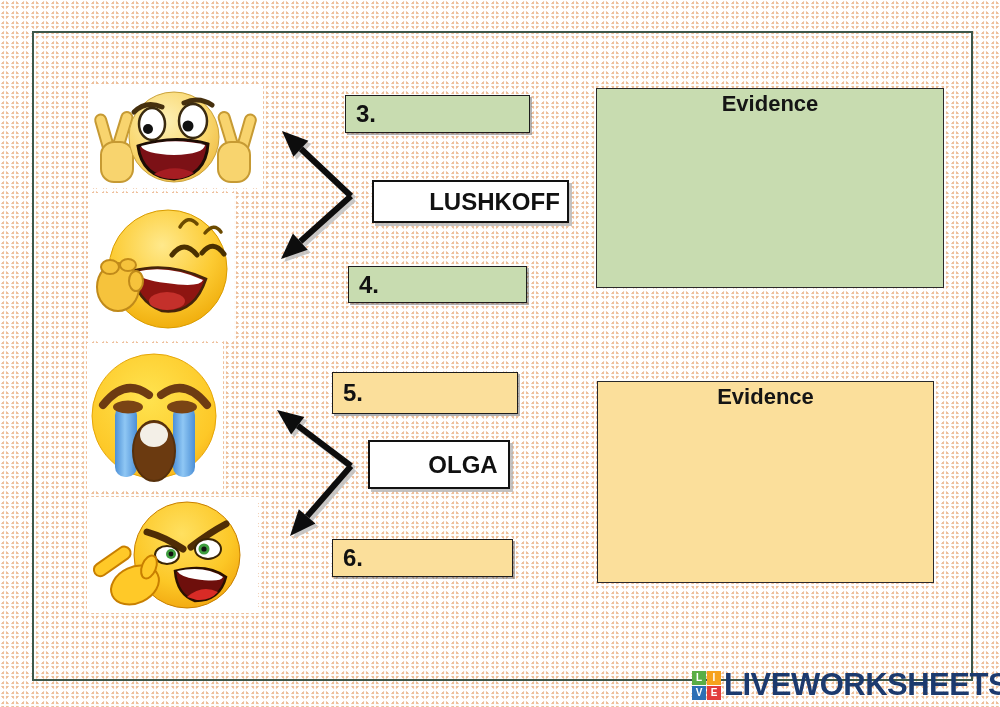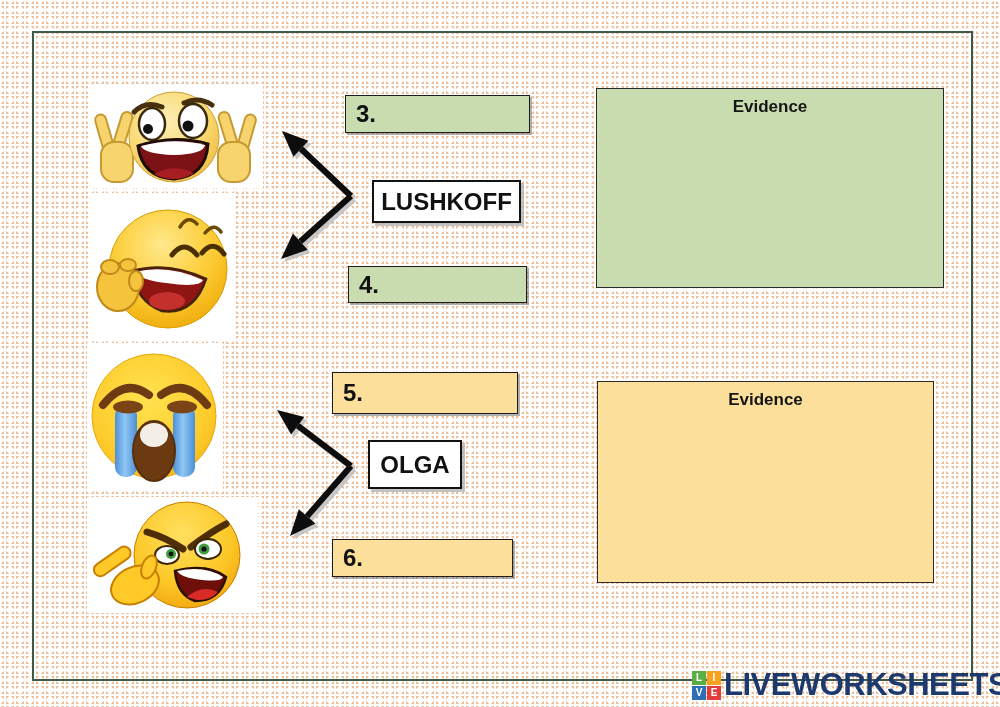--- a/index.html
+++ b/index.html
@@ -27,29 +27,29 @@
     display:flex;align-items:center;
     font-weight:bold;font-size:24px;color:#111;
     padding-left:10px;box-sizing:border-box;
   }
   .green{background:#c8dcb0;}
   .yellow{background:#fbdf9b;}
   .namebox{
     background:#fff;border:2px solid #121212;
     box-shadow:3px 3px 0 rgba(175,175,175,.75);
     display:flex;align-items:center;justify-content:center;
-    font-weight:bold;font-size:24px;color:#111;
+    font-weight:bold;font-size:24px;color:#111;padding-left:48px;
   }
   .evidence{
     border:1.5px solid #2a2a2a;
     box-sizing:border-box;text-align:center;
   }
   .evidence .ev-title{
-    display:inline-block;margin-top:8px;
-    font-weight:bold;font-size:17px;color:#151515;
+    display:inline-block;margin-top:2px;
+    font-weight:bold;font-size:22px;color:#151515;
   }
   .arrows{filter:drop-shadow(3px 3px 0 rgba(190,190,190,.85));}
   .logo{left:692px;top:667px;display:flex;align-items:center;}
   .logo-grid{display:grid;grid-template-columns:14px 14px;grid-template-rows:14px 14px;gap:1px;margin-right:3px;}
   .logo-sq{color:#fff;font-weight:bold;font-size:10px;line-height:14px;text-align:center;}
   .sq-l{background:#5aae46;} .sq-i{background:#f6a21d;}
   .sq-v{background:#2d6fb5;} .sq-e{background:#e23c3c;}
   .logo-text{font-weight:bold;font-size:31px;color:#1c3a6e;letter-spacing:-0.5px;}
 </style>
 </head>

